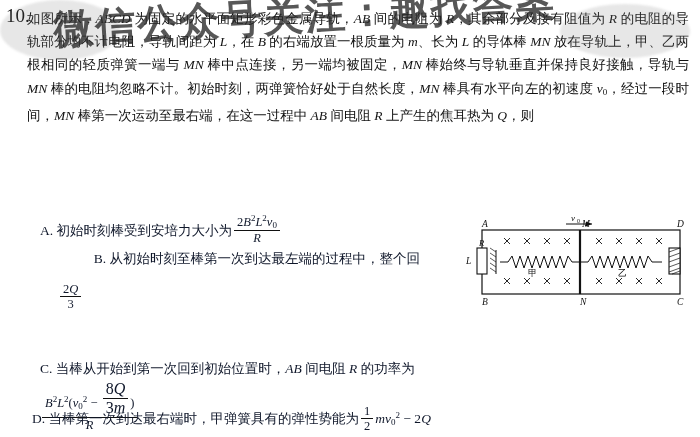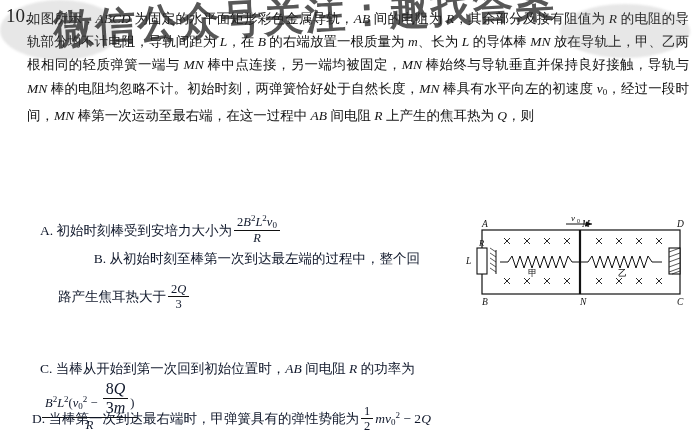--- a/index.html
+++ b/index.html
@@ -132,21 +132,21 @@
   <div class="opt optA">
     <span>A.</span>
     <span>初始时刻棒受到安培力大小为</span><span class="frac"><span class="num">2<span class="it">B</span><span class="sup">2</span><span class="it">L</span><span class="sup">2</span><span class="it">v</span><span class="sub">0</span></span><span class="den"><span class="it">R</span></span></span>
   </div>
 
   <div class="opt optB">
     <span>B.</span>
     <span>从初始时刻至棒第一次到达最左端的过程中，整个回</span>
   </div>
   <div class="opt optB2">
-    <span>路产生焦耳热大于</span><span class="frac"><span class="num">2<span class="it">Q</span></span><span class="den">3</span></span>
+    <span class="frac"><span class="num">2<span class="it">Q</span></span><span class="den">3</span></span>
   </div>
 
   <div class="opt optC">
     <span>C.</span>
     当棒从开始到第一次回到初始位置时，<span class="it">AB</span> 间电阻 <span class="it">R</span> 的功率为<span class="frac"><span class="num"><span class="it">B</span><span class="sup">2</span><span class="it">L</span><span class="sup">2</span>(<span class="it">v</span><span class="sub">0</span><span class="sup">2</span> − <span class="frac small"><span class="num">8<span class="it">Q</span></span><span class="den">3<span class="it">m</span></span></span>)</span><span class="den"><span class="it">R</span></span></span>
   </div>
 
   <div class="opt optD">
     <span>D.</span>
     当棒第一次到达最右端时，甲弹簧具有的弹性势能为<span class="frac"><span class="num">1</span><span class="den">2</span></span><span class="it">m</span><span class="it">v</span><span class="sub">0</span><span class="sup">2</span> − 2<span class="it">Q</span>

